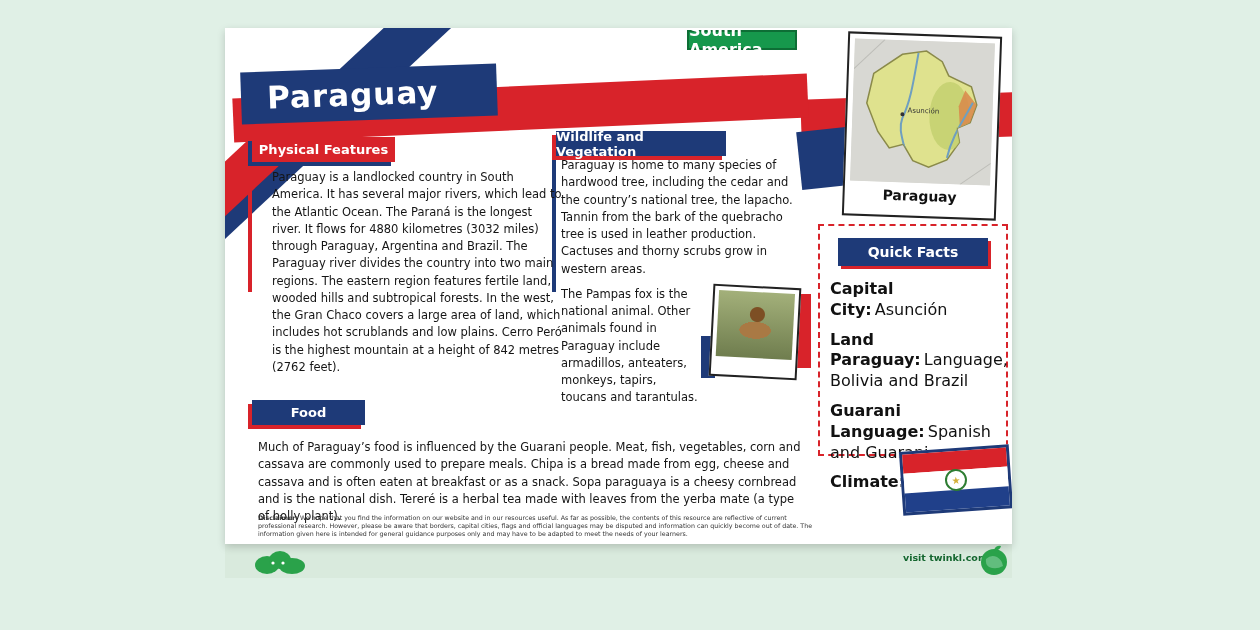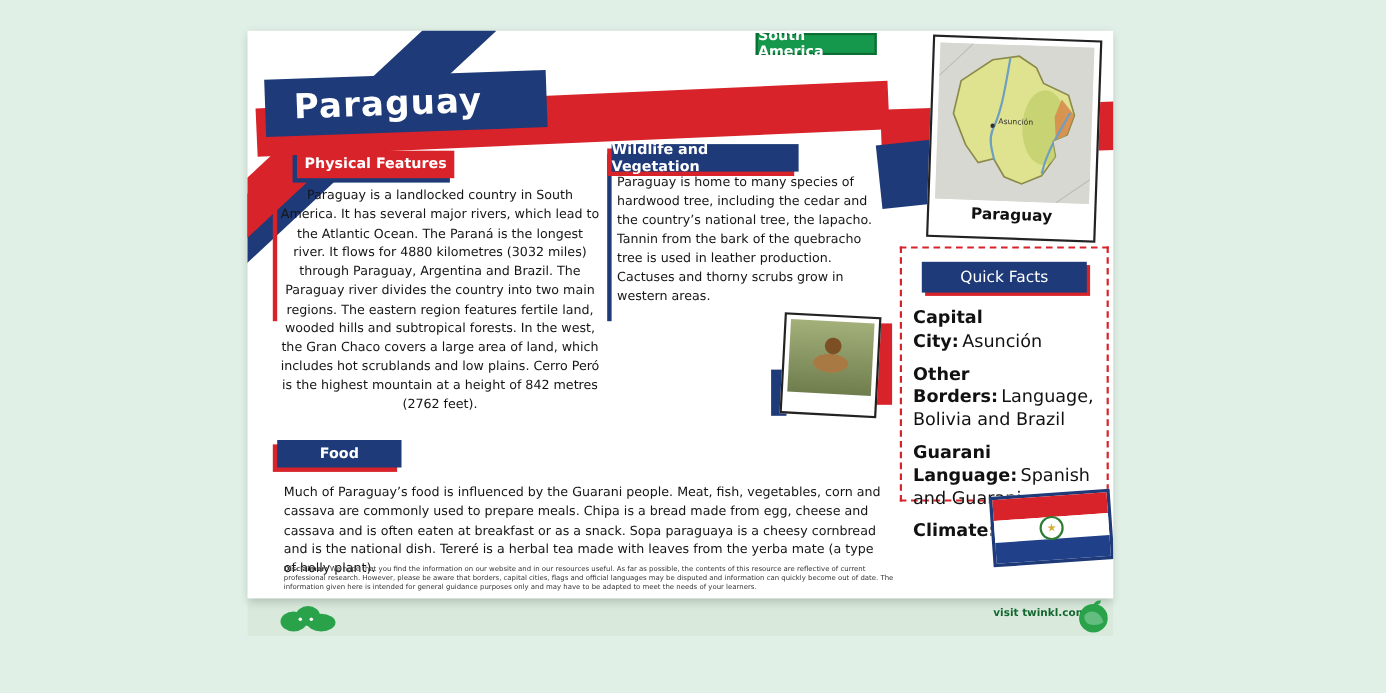--- a/index.html
+++ b/index.html
@@ -21,52 +21,52 @@
   .ribbon-blue-right{position:absolute;left:574px;top:100px;width:78px;height:58px;background:#1e3a78;
              transform:rotate(-6deg);z-index:1;}
 
   .title-banner{position:absolute;left:16px;top:40px;width:256px;height:52px;background:#1e3a78;
                 transform:rotate(-2deg);z-index:3;display:flex;align-items:center;
                 padding-left:26px;box-sizing:border-box;}
   .title-banner .title{color:#fff;font-size:31px;font-weight:bold;letter-spacing:1px;}
 
   .badge{position:absolute;left:462px;top:2px;width:110px;height:20px;background:#16984c;
          border:2px solid #0d6e35;box-sizing:border-box;display:flex;align-items:center;
-         justify-content:center;color:#fff;font-weight:bold;font-size:13px;z-index:4;}
+         justify-content:center;color:#fff;font-weight:bold;font-size:16px;z-index:4;}
 
   .map-polaroid{position:absolute;left:620px;top:6px;width:154px;height:184px;background:#fff;
                 border:2px solid #222;transform:rotate(2deg);z-index:3;box-sizing:border-box;padding:5px;}
   .map-img{width:100%;height:142px;background:#d8d8d3;}
   .map-caption{text-align:center;font-weight:bold;font-size:14px;color:#111;margin-top:5px;}
 
   .quick-facts{position:absolute;left:593px;top:196px;width:190px;height:232px;background:#fff;
                border:2px dashed #d8232a;box-sizing:border-box;z-index:4;padding:10px 10px 6px;}
-  .qf-banner{width:150px;margin:2px auto 13px;background:#1e3a78;color:#fff;font-weight:normal;
+  .qf-banner{width:150px;margin:2px auto 13px;background:#1e3a78;color:#fff;font-weight:bold;
              font-size:14px;text-align:center;padding:6px 0;box-shadow:3px 3px 0 #d8232a;}
   .qf-item{font-size:16px;color:#111;line-height:1.3;margin-bottom:9px;}
   .qf-item b{margin-right:3px;}
 
   .flag{position:absolute;left:676px;top:420px;width:110px;height:64px;transform:rotate(-4deg);
         border:3px solid #1e3a78;box-sizing:border-box;z-index:5;background:#fff;}
   .flag .stripe{height:33.34%;}
   .st-red{background:#d8232a;} .st-white{background:#ffffff;} .st-blue{background:#20408a;}
   .flag-emblem{position:absolute;left:50%;top:50%;width:22px;height:22px;transform:translate(-50%,-50%);
         border-radius:50%;background:#fff;border:2px solid #2e7d32;box-sizing:border-box;
         display:flex;align-items:center;justify-content:center;font-size:10px;color:#d4af37;}
 
   .sec-banner{position:absolute;height:25px;color:#fff;font-weight:bold;font-size:13px;
         display:flex;align-items:center;justify-content:center;z-index:2;}
-  .banner-physical{left:27px;top:109px;width:143px;background:#d8232a;box-shadow:-4px 4px 0 #1e3a78;margin-left:18px;}
+  .banner-physical{left:27px;top:109px;width:143px;background:#d8232a;box-shadow:-4px 4px 0 #1e3a78;}
   .banner-wildlife{left:331px;top:103px;width:170px;background:#1e3a78;box-shadow:-4px 4px 0 #d8232a;}
   .banner-food{left:27px;top:372px;width:113px;background:#1e3a78;box-shadow:-4px 4px 0 #d8232a;}
   .vline-red{position:absolute;left:23px;top:112px;width:4px;height:152px;background:#d8232a;z-index:1;}
   .vline-navy{position:absolute;left:327px;top:112px;width:4px;height:152px;background:#1e3a78;z-index:1;}
 
   .body-text{position:absolute;color:#151515;font-size:11.5px;line-height:1.5;z-index:1;}
-  .physical-body{left:30px;top:141px;width:290px;text-align:center;}
+  .physical-body{left:47px;top:141px;width:290px;}
   .wildlife-body{left:336px;top:129px;width:246px;}
   .wildlife-body p{margin:0 0 8px 0;}
   .food-body{left:33px;top:392px;width:546px;margin-top:19px;}
 
   .fox-wrap{float:right;width:102px;height:96px;position:relative;margin:0 0 4px 6px;}
   .fox-ribbon-red{position:absolute;right:-4px;top:8px;width:18px;height:74px;background:#d8232a;}
   .fox-ribbon-blue{position:absolute;left:-4px;bottom:4px;width:14px;height:42px;background:#1e3a78;}
   .fox-polaroid{position:absolute;left:6px;top:0;width:88px;height:92px;background:#fff;
         border:2px solid #222;transform:rotate(3deg);box-sizing:border-box;padding:4px;}
   .fox-photo{width:100%;height:66px;
@@ -128,21 +128,21 @@
       </div>
       <div class="map-caption">Paraguay</div>
     </div>
 
     <div class="quick-facts">
       <div class="qf-banner">Quick Facts</div>
       <div class="qf-item">
         <b>Capital City:</b><span>Asunción</span>
       </div>
       <div class="qf-item">
-        <b>Other Borders:</b><span>Language, Bolivia and Brazil</span>
+        <b>Land Paraguay:</b><span>Language, Bolivia and Brazil</span>
       </div>
       <div class="qf-item">
         <b>Guarani Language:</b><span>Spanish and Guarani</span>
       </div>
       <div class="qf-item">
         <b>Climate:</b><span>Subtropical</span>
       </div>
     </div>
 
     <div class="flag">
@@ -163,20 +163,21 @@
 
     <div class="body-text wildlife-body">
       <p>Paraguay is home to many species of hardwood tree, including the cedar and the country’s national tree, the lapacho. Tannin from the bark of the quebracho tree is used in leather production. Cactuses and thorny scrubs grow in western areas.</p>
       <div class="fox-wrap">
         <div class="fox-ribbon-red"></div>
         <div class="fox-ribbon-blue"></div>
         <div class="fox-polaroid">
           <div class="fox-photo"></div>
         </div>
       </div>
+      <p>The Pampas fox is the national animal. Other animals found in Paraguay include armadillos, anteaters, monkeys, tapirs, toucans and tarantulas.</p>
     </div>
 
     <div class="body-text food-body">Much of Paraguay’s food is influenced by the Guarani people. Meat, fish, vegetables, corn and cassava are commonly used to prepare meals. Chipa is a bread made from egg, cheese and cassava and is often eaten at breakfast or as a snack. Sopa paraguaya is a cheesy cornbread and is the national dish. Tereré is a herbal tea made with leaves from the yerba mate (a type of holly plant).</div>
 
     <div class="disclaimer">
       <b>Disclaimer:</b><span>We hope that you find the information on our website and in our resources useful. As far as possible, the contents of this resource are reflective of current professional research. However, please be aware that borders, capital cities, flags and official languages may be disputed and information can quickly become out of date. The information given here is intended for general guidance purposes only and may have to be adapted to meet the needs of your learners.</span>
     </div>
 
   </div>
 

